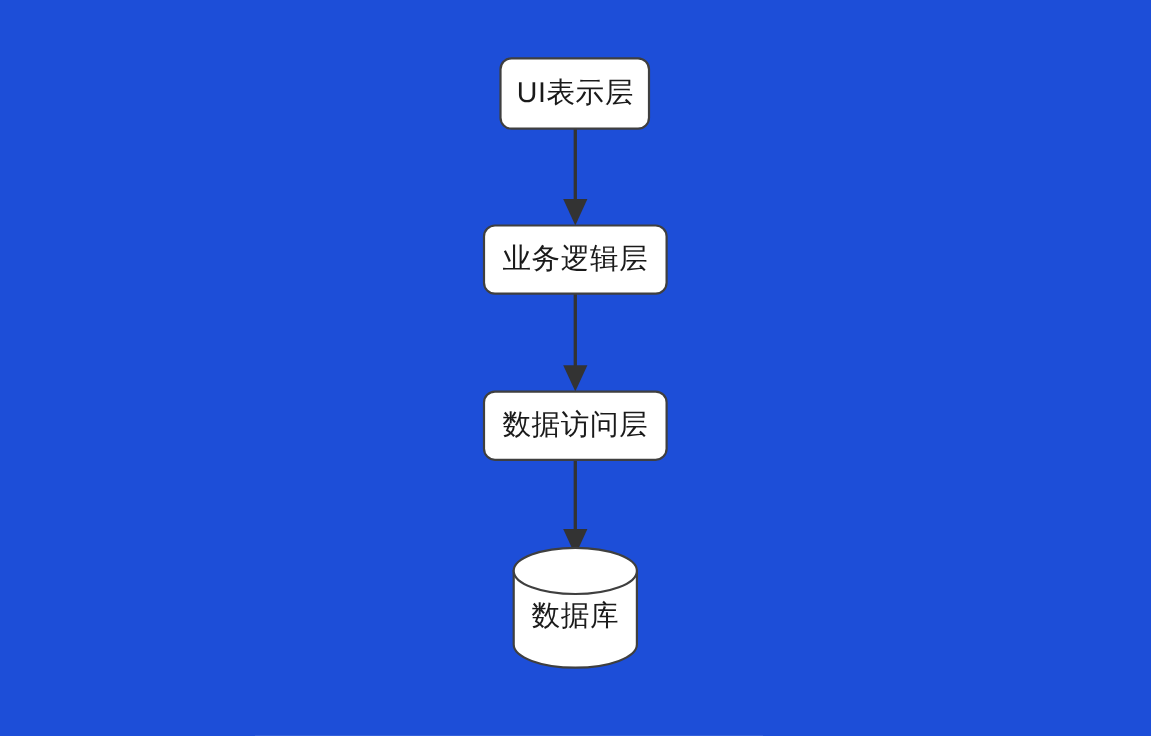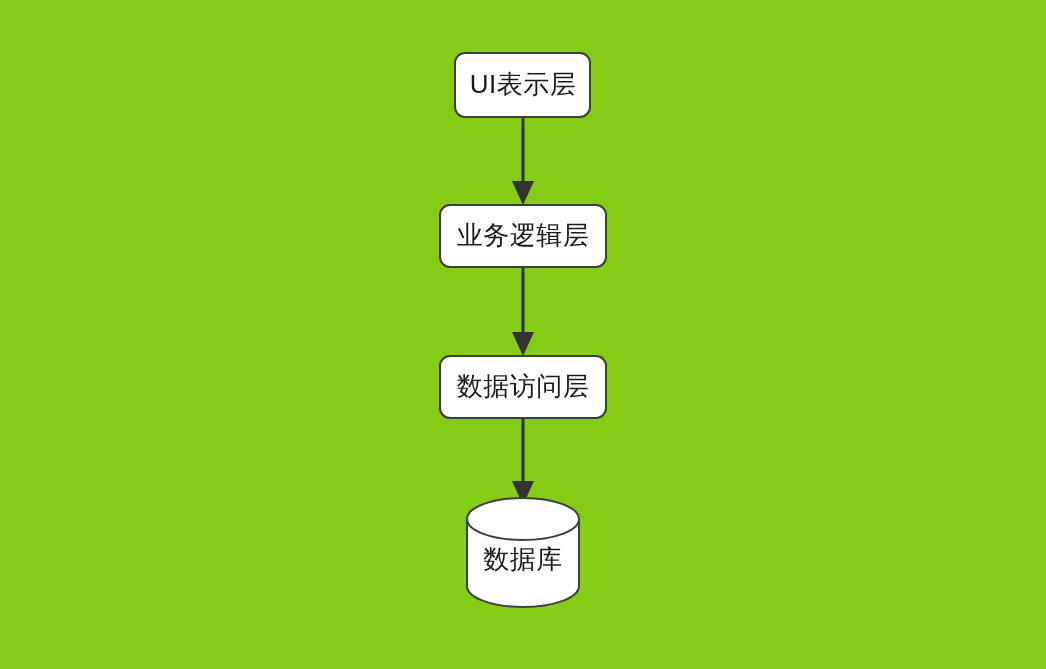--- a/index.html
+++ b/index.html
@@ -10,21 +10,21 @@
   body {
     width: 1046px;
     height: 669px;
     font-family: "Liberation Sans", "DejaVu Sans", sans-serif;
     overflow: hidden;
   }
   #diagram-canvas {
     position: relative;
     width: 1046px;
     height: 669px;
-    background: #84cc16;
+    background: #1d4ed8;
   }
   .flow-svg {
     position: absolute;
     top: 0;
     left: 0;
     width: 1046px;
     height: 669px;
   }
   .node-label {
     font-family: "Liberation Sans", "DejaVu Sans", sans-serif;

